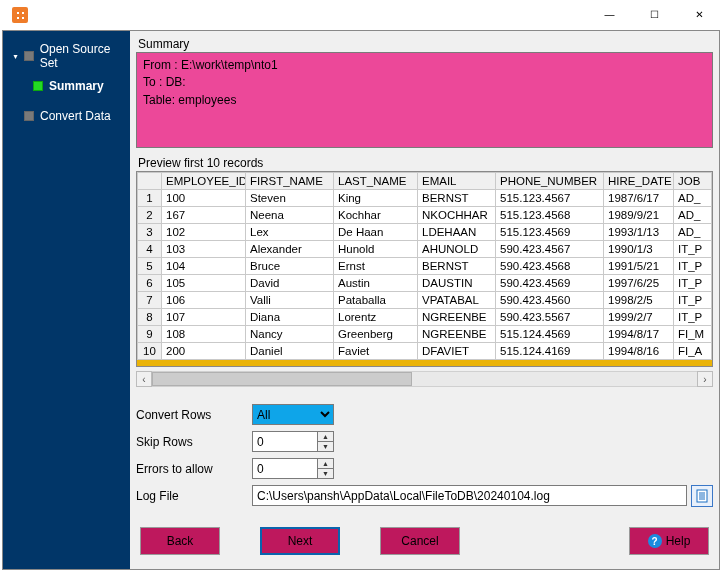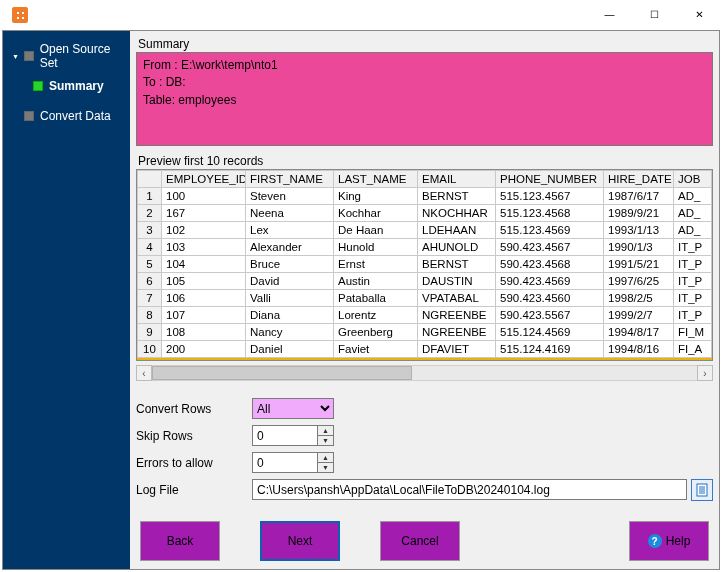--- a/index.html
+++ b/index.html
@@ -45,33 +45,33 @@
 
   .hscroll { display: flex; align-items: center; margin-top: 4px; height: 16px; }
   .hs-btn { width: 16px; height: 16px; border: 1px solid #bcbcbc; background: #f0f0f0; display: flex; align-items: center; justify-content: center; font-size: 10px; color: #555; }
   .hs-track { flex: 1; height: 16px; background: #e9e9e9; border-top: 1px solid #d0d0d0; border-bottom: 1px solid #d0d0d0; position: relative; }
   .hs-thumb { position: absolute; left: 0; top: 0; bottom: 0; width: 260px; background: #cccccc; border: 1px solid #b0b0b0; }
 
   
   .form-area { margin-top: 14px; }
   .form-row { display: flex; align-items: center; height: 27px; }
   .form-row label { width: 116px; font-size: 12px; }
-  .form-row select { width: 82px; height: 21px; font-size: 12px; border: 1px solid #7a7a7a; background: #f0abfc; }
+  .form-row select { width: 82px; height: 21px; font-size: 12px; border: 1px solid #7a7a7a; background: #0ea5e9; }
   .spinner { display: inline-flex; width: 82px; height: 21px; border: 1px solid #7a7a7a; background: #fff; }
   .spinner input { border: none; width: 64px; padding: 0 4px; font-size: 12px; outline: none; }
   .spin-btns { width: 16px; display: flex; flex-direction: column; }
   .spin-btns div { flex: 1; border-left: 1px solid #7a7a7a; display: flex; align-items: center; justify-content: center; font-size: 7px; color: #333; background: #efefef; }
   .spin-btns div + div { border-top: 1px solid #7a7a7a; }
   .log-input { flex: 1; height: 21px; border: 1px solid #7a7a7a; background: #fff; padding: 4px 4px; font-size: 12px; }
   .log-btn { width: 22px; height: 22px; margin-left: 4px; border: 1px solid #3a77c7; background: #e8f0fb; display: flex; align-items: center; justify-content: center; }
 
   
   .button-bar { display: flex; align-items: center; margin-top: 16px; gap: 40px; padding: 2px 4px; }
   .button-bar .spacer { flex: 1; }
-  .btn { width: 80px; height: 40px; border: 1px solid #999; background: #a21caf; font-size: 12px; display: inline-flex; align-items: center; justify-content: center; cursor: pointer; }
+  .btn { width: 80px; height: 28px; border: 1px solid #999; background: #be185d; font-size: 12px; display: inline-flex; align-items: center; justify-content: center; cursor: pointer; }
   .btn.primary { border: 2px solid #0a64ad; }
   .btn.help { display: inline-flex; gap: 4px; align-items: center; justify-content: center; }
   .help-icon { width: 14px; height: 14px; border-radius: 50%; background: #1b8cde; color: #fff; font-size: 10px; font-weight: bold; display: inline-flex; align-items: center; justify-content: center; }
 </style>
 </head>
 <body>
 
 <div class="titlebar">
   <div class="app-icon"></div>
   <div class="tb-btn">

